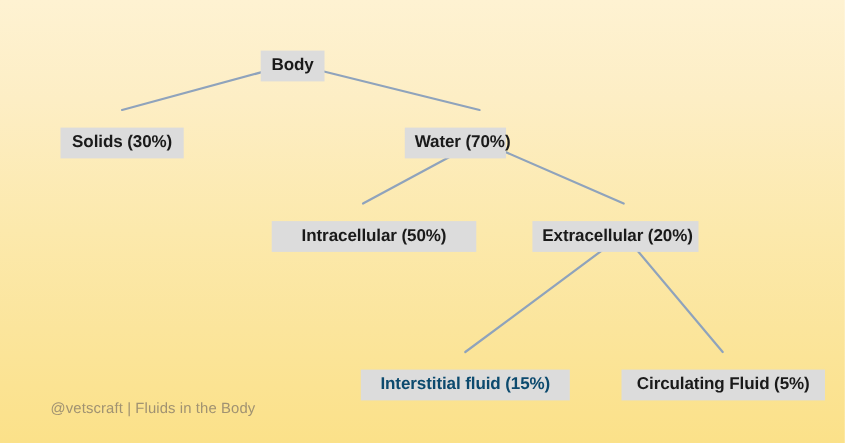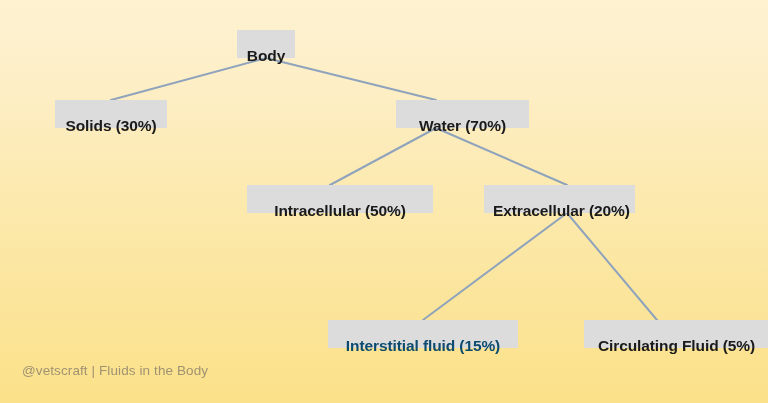--- a/index.html
+++ b/index.html
@@ -35,25 +35,26 @@
     color: #1a1a1a;
     font-family: "Liberation Sans", sans-serif;
     font-size: 15.5px;
     font-weight: 700;
     line-height: 28px;
     height: 28px;
     text-align: center;
     white-space: nowrap;
     letter-spacing: -0.1px;
     box-sizing: border-box;
-    padding: 12px 9px;
+    padding: 0 9px;
+    margin-top: 16px;
   }
   .watermark {
     position: absolute;
-    left: 22px;
+    left: 46px;
     top: 363px;
     font-family: "Liberation Sans", sans-serif;
     font-size: 13.5px;
     font-weight: 400;
     color: #a09272;
     letter-spacing: 0.1px;
     white-space: nowrap;
   }
 </style>
 </head>
@@ -66,22 +67,22 @@
       <line x1="266" y1="58" x2="436" y2="100" stroke="#8FA3BC" stroke-width="2" stroke-linecap="round"></line>
       <line x1="436" y1="128" x2="330" y2="185" stroke="#8FA3BC" stroke-width="2" stroke-linecap="round"></line>
       <line x1="436" y1="128" x2="567" y2="185" stroke="#8FA3BC" stroke-width="2" stroke-linecap="round"></line>
       <line x1="567" y1="213" x2="423" y2="320" stroke="#8FA3BC" stroke-width="2" stroke-linecap="round"></line>
       <line x1="567" y1="213" x2="657" y2="320" stroke="#8FA3BC" stroke-width="2" stroke-linecap="round"></line>
     </svg>
 
   <div id="nodes">
       <div class="node" style="left: 237px; top: 30px; width: 58px; background: rgb(220, 220, 220); color: rgb(26, 26, 26);">Body</div>
       <div class="node" style="left: 55px; top: 100px; width: 112px; background: rgb(220, 220, 220); color: rgb(26, 26, 26);">Solids (30%)</div>
-      <div class="node" style="left: 396px; top: 100px; width: 133px; background: rgb(220, 220, 220); color: rgb(26, 26, 26);">Water (70%)</div>
+      <div class="node" style="left: 368px; top: 100px; width: 92px; background: rgb(220, 220, 220); color: rgb(26, 26, 26);">Water (70%)</div>
       <div class="node" style="left: 247px; top: 185px; width: 186px; background: rgb(220, 220, 220); color: rgb(26, 26, 26);">Intracellular (50%)</div>
       <div class="node" style="left: 484px; top: 185px; width: 151px; background: rgb(220, 220, 220); color: rgb(26, 26, 26);">Extracellular (20%)</div>
       <div class="node" style="left: 328px; top: 320px; width: 190px; background: rgb(220, 220, 220); color: #0c4a6e;">Interstitial fluid (15%)</div>
-      <div class="node" style="left: 584px; top: 320px; width: 185px; background: rgb(220, 220, 220); color: rgb(26, 26, 26);">Circulating Fluid (5%)</div>
+      <div class="node" style="left: 565px; top: 320px; width: 185px; background: rgb(220, 220, 220); color: rgb(26, 26, 26);">Circulating Fluid (5%)</div>
     </div>
 
   <div class="watermark">@vetscraft | Fluids in the Body</div>
 
 </div>
 
 </body></html>

